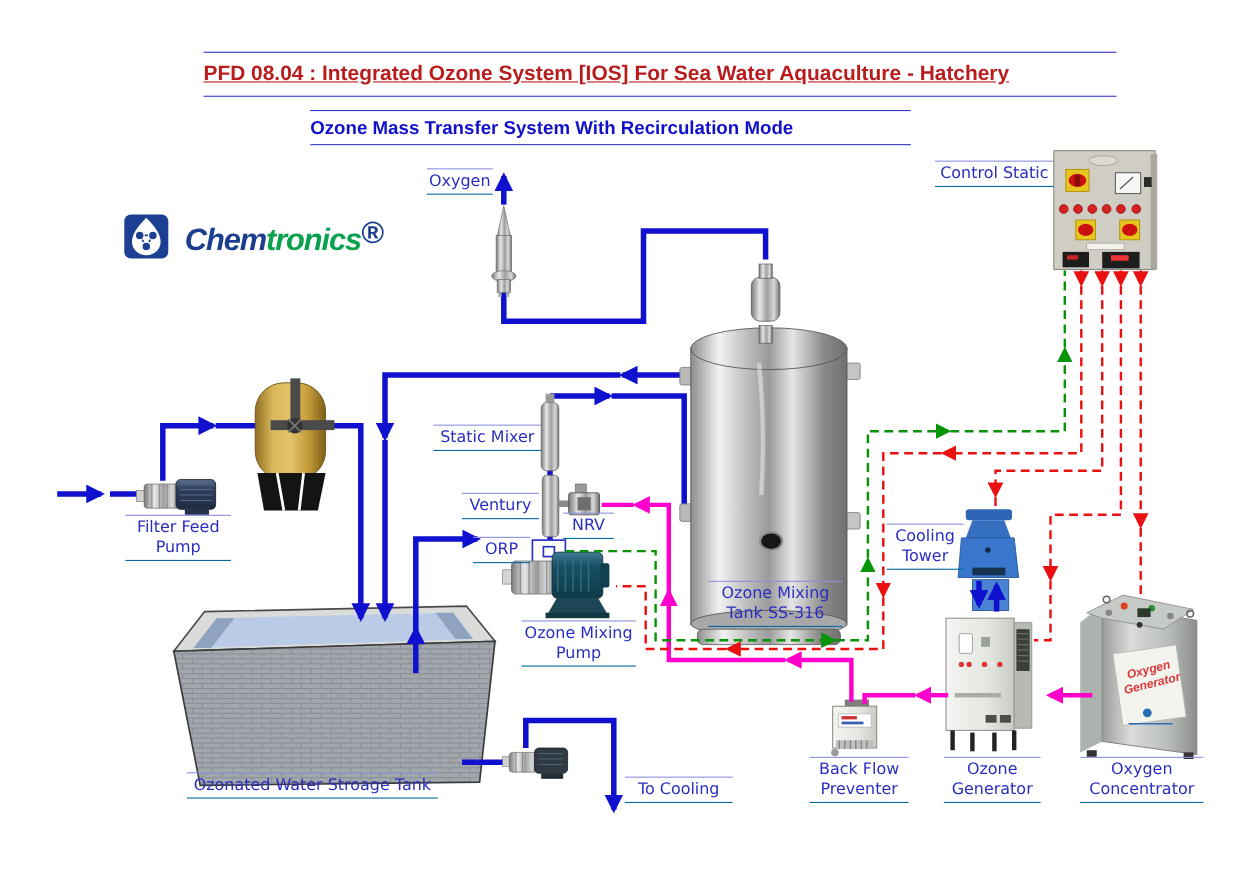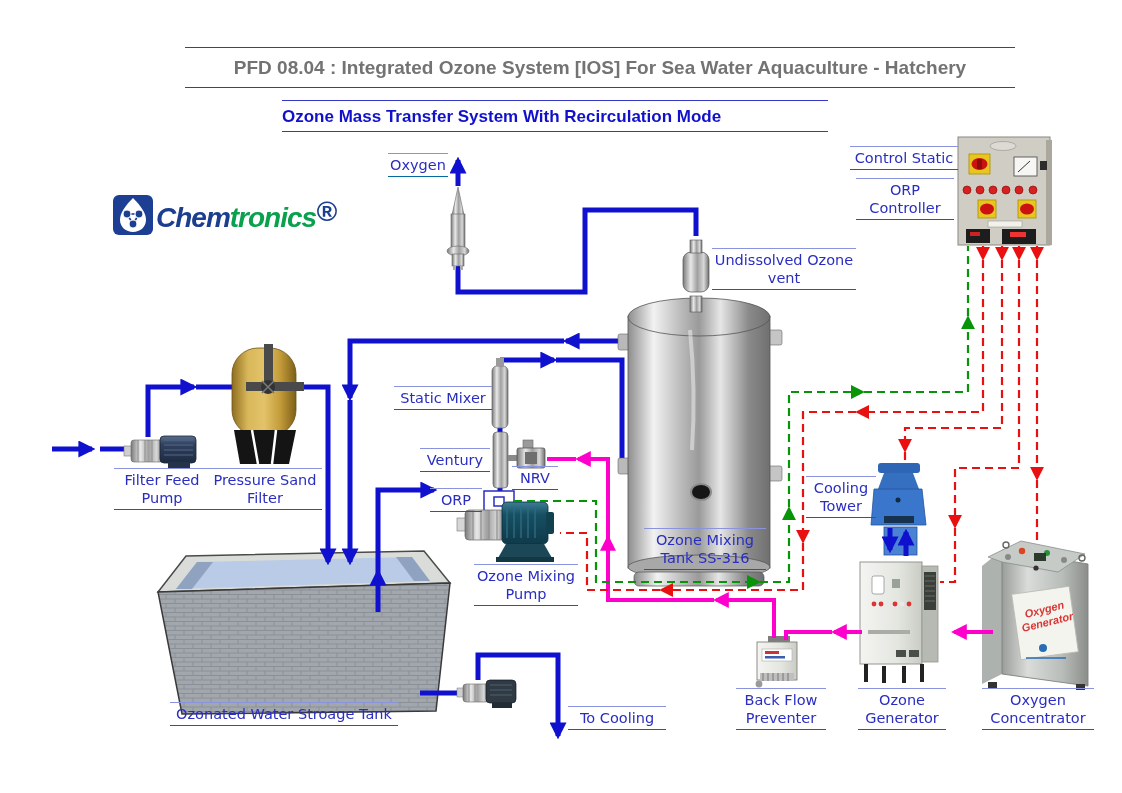--- a/index.html
+++ b/index.html
@@ -1,24 +1,24 @@
 <!DOCTYPE html>
 <html><head>
 <meta charset="utf-8">
 <style>
   html,body{margin:0;padding:0;background:#fff;}
   #canvas{position:relative;width:1122px;height:793px;background:#ffffff;overflow:hidden;
           font-family:"Liberation Sans",sans-serif;}
   .hr{position:absolute;height:0;border-top:1px solid #3538c8;}
-  .title{position:absolute;color:#737373;font:bold 19px "Liberation Sans",sans-serif;text-align:center;}
+  .title{position:absolute;color:#b91c1c;font:bold 19px "Liberation Sans",sans-serif;text-align:left;text-decoration:underline;}
   .subtitle{position:absolute;color:#1111cc;font:bold 17px "Liberation Sans",sans-serif;}
   .lbl{position:absolute;font:14.5px/1.25 "DejaVu Sans",sans-serif;color:#2a2ec0;text-align:center;
        border-top:1px solid #8a93dd;border-bottom:1px solid #0369a1;padding:2px 1px;}
   #diagram-svg{position:absolute;left:0;top:0;}
-  #logo{position:absolute;left:112px;top:194px;display:flex;align-items:center;gap:2px;}
+  #logo{position:absolute;left:112px;top:194px;display:flex;align-items:center;gap:14px;}
   #logo .word{font:bold italic 28px "Liberation Sans",sans-serif;color:#1c3e8e;letter-spacing:-1px;}
   #logo .green{color:#0aa14e;}
   #logo sup{font-size:11px;}
   #sticker-text{position:absolute;left:1015px;top:603px;width:62px;text-align:center;
        font:bold italic 11px "Liberation Sans",sans-serif;color:#d93636;transform:rotate(-14deg);line-height:1.2;}
 </style>
 </head>
 <body>
 
 <div id="canvas">
@@ -353,24 +353,21 @@
     </svg>
     <div>
       <span class="word">Chem</span><span class="word green">tronics</span><sup class="word">®</sup>
     </div>
   </div>
 
   <div id="sticker-text">Oxygen Generator</div>
 
   <div class="lbl" style="left:388px;top:153px;width:58px">Oxygen</div>
   <div class="lbl" style="left:850px;top:146px;width:106px">Control Static</div>
-  <div class="lbl" style="left:856px;top:178px;width:96px">ORP Controller</div>
-  <div class="lbl" style="left:712px;top:248px;width:142px">Undissolved Ozone vent</div>
   <div class="lbl" style="left:114px;top:468px;width:94px">Filter Feed Pump</div>
-  <div class="lbl" style="left:208px;top:468px;width:112px">Pressure Sand Filter</div>
   <div class="lbl" style="left:394px;top:386px;width:96px">Static Mixer</div>
   <div class="lbl" style="left:420px;top:448px;width:68px">Ventury</div>
   <div class="lbl" style="left:430px;top:488px;width:50px">ORP</div>
   <div class="lbl" style="left:512px;top:466px;width:44px">NRV</div>
   <div class="lbl" style="left:474px;top:564px;width:102px">Ozone Mixing Pump</div>
   <div class="lbl" style="left:644px;top:528px;width:120px">Ozone Mixing Tank SS-316</div>
   <div class="lbl" style="left:806px;top:476px;width:68px">Cooling Tower</div>
   <div class="lbl" style="left:736px;top:688px;width:88px">Back Flow Preventer</div>
   <div class="lbl" style="left:858px;top:688px;width:86px">Ozone Generator</div>
   <div class="lbl" style="left:982px;top:688px;width:110px">Oxygen Concentrator</div>

